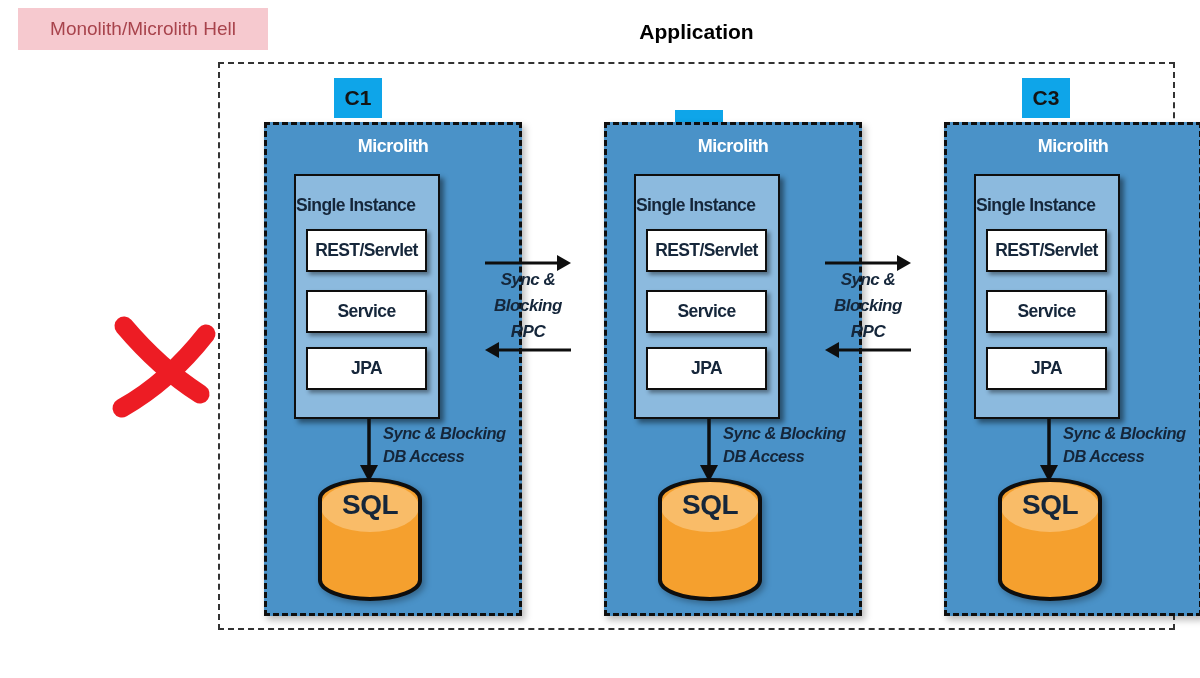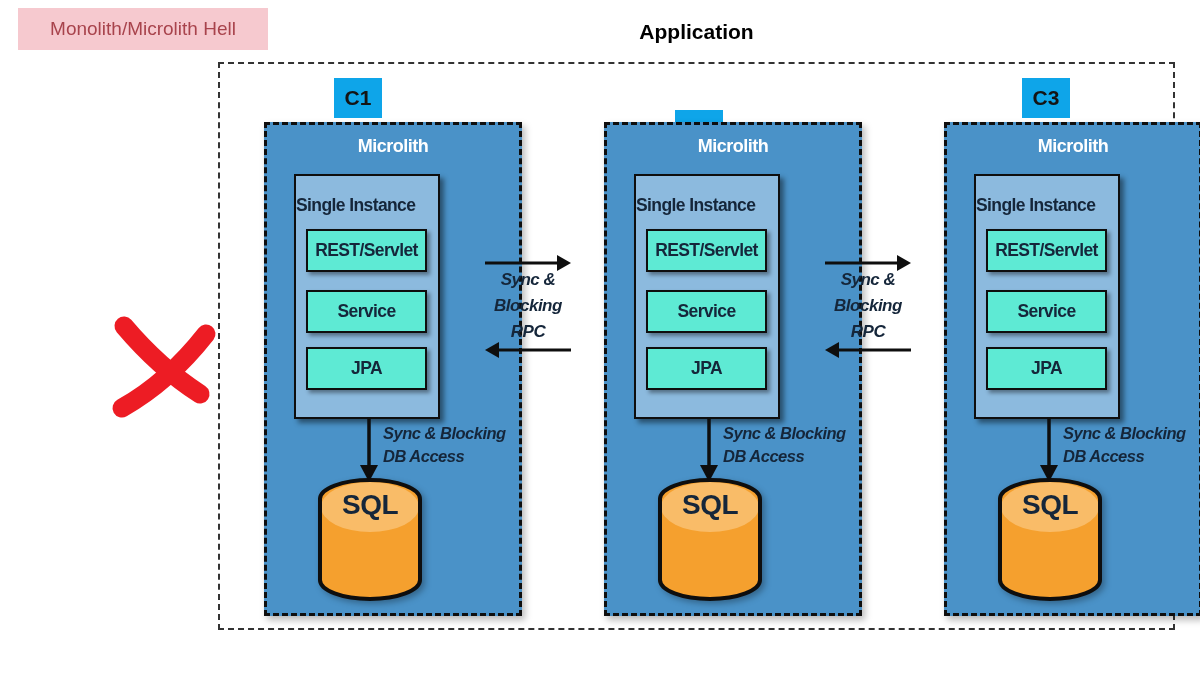--- a/index.html
+++ b/index.html
@@ -26,21 +26,21 @@
   .ml-1 { left:228px; } .ml-2 { left:568px; } .ml-3 { left:908px; }
 
   .microlith-title { margin-top:11px; text-align:center; color:#fff; font-size:18px;
                      font-weight:700; letter-spacing:-0.5px; }
 
   .instance { position:absolute; left:27px; top:49px; width:146px; height:245px;
               background:#8cbade; border:2.5px solid #0e0e0e;
               box-shadow:4px 4px 5px rgba(0,0,0,0.45); }
   .instance-title { margin-top:19px; text-align:left; font-size:17.5px; font-weight:700;
                     color:#15263a; letter-spacing:-0.6px; }
-  .component { position:absolute; left:10px; width:121px; height:43px; background:#5eead4;
+  .component { position:absolute; left:10px; width:121px; height:43px; background:#ffffff;
                border:2.5px solid #0e0e0e; box-shadow:3px 3px 4px rgba(0,0,0,0.4);
                display:flex; align-items:center; justify-content:center;
                font-size:17.5px; font-weight:700; color:#15263a; letter-spacing:-0.6px; }
   .comp-0 { top:53px; } .comp-1 { top:114px; } .comp-2 { top:171px; }
 
   .db-arrow { position:absolute; left:89px; top:292px; width:26px; height:66px; }
   .db-access-label { position:absolute; left:116px; top:297px; font-style:italic;
                      font-size:16.5px; font-weight:700; color:#15263a; line-height:23px;
                      letter-spacing:-0.5px; white-space:nowrap; }
 

